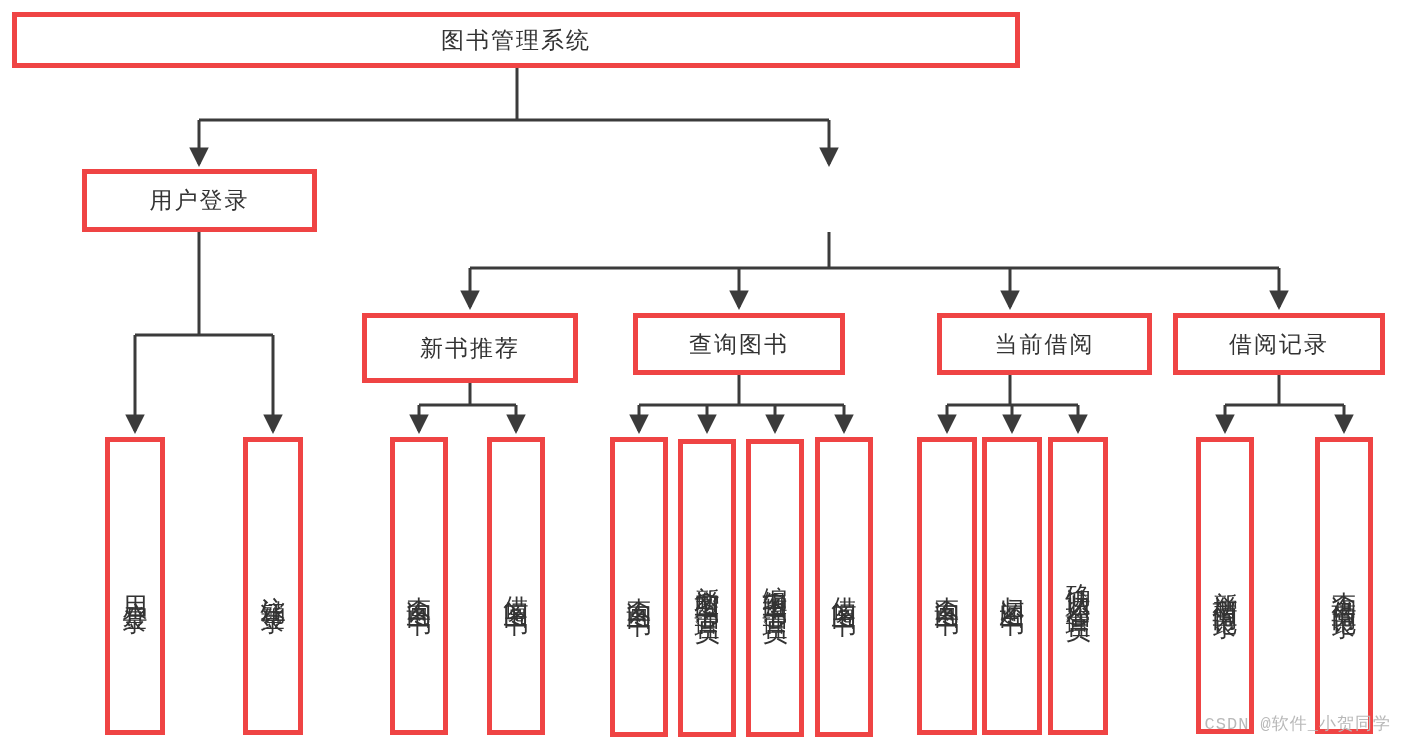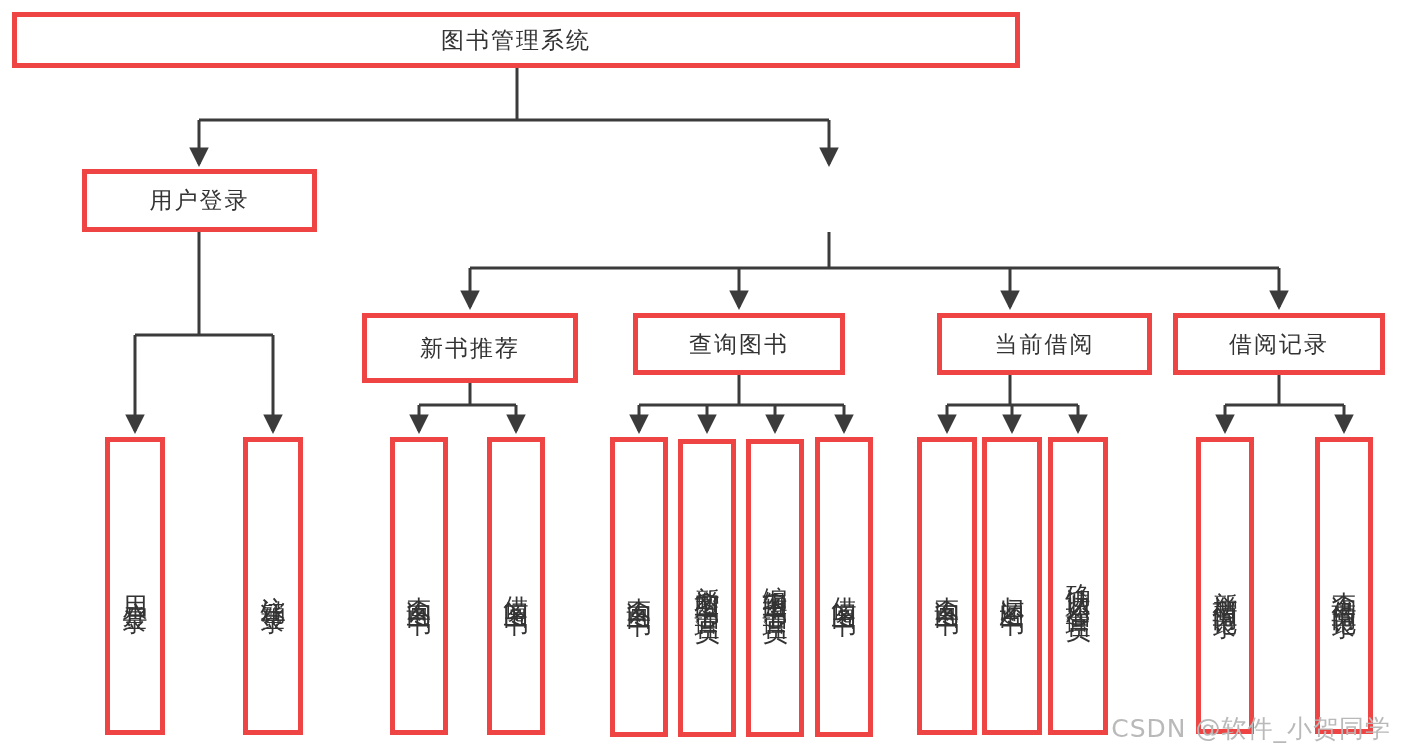--- a/index.html
+++ b/index.html
@@ -14,21 +14,21 @@
     display:flex; align-items:center; justify-content:center;
     z-index:1; text-align:center;
   }
   .h  { font-size:23px; letter-spacing:2px; line-height:1; }
   .v  {
     writing-mode:vertical-rl; text-orientation:mixed;
     font-size:25px; letter-spacing:5px; line-height:1;
   }
   .watermark {
     position:absolute; right:14px; top:712px; z-index:2;
-    font-size:25px; color:#b9b9b9; letter-spacing:1px; white-space:nowrap;
+    font-size:17px; color:#b9b9b9; letter-spacing:1px; white-space:nowrap;font-family:Liberation Mono, monospace;
   }
 </style>
 </head>
 <body>
 
 <div class="stage">
 
   <svg class="wires" width="1405" height="747" viewBox="0 0 1405 747">
     <defs>
       <marker id="arw" viewBox="0 0 10 10" refX="8.5" refY="5" markerWidth="6.5" markerHeight="6.5" orient="auto-start-reverse">

